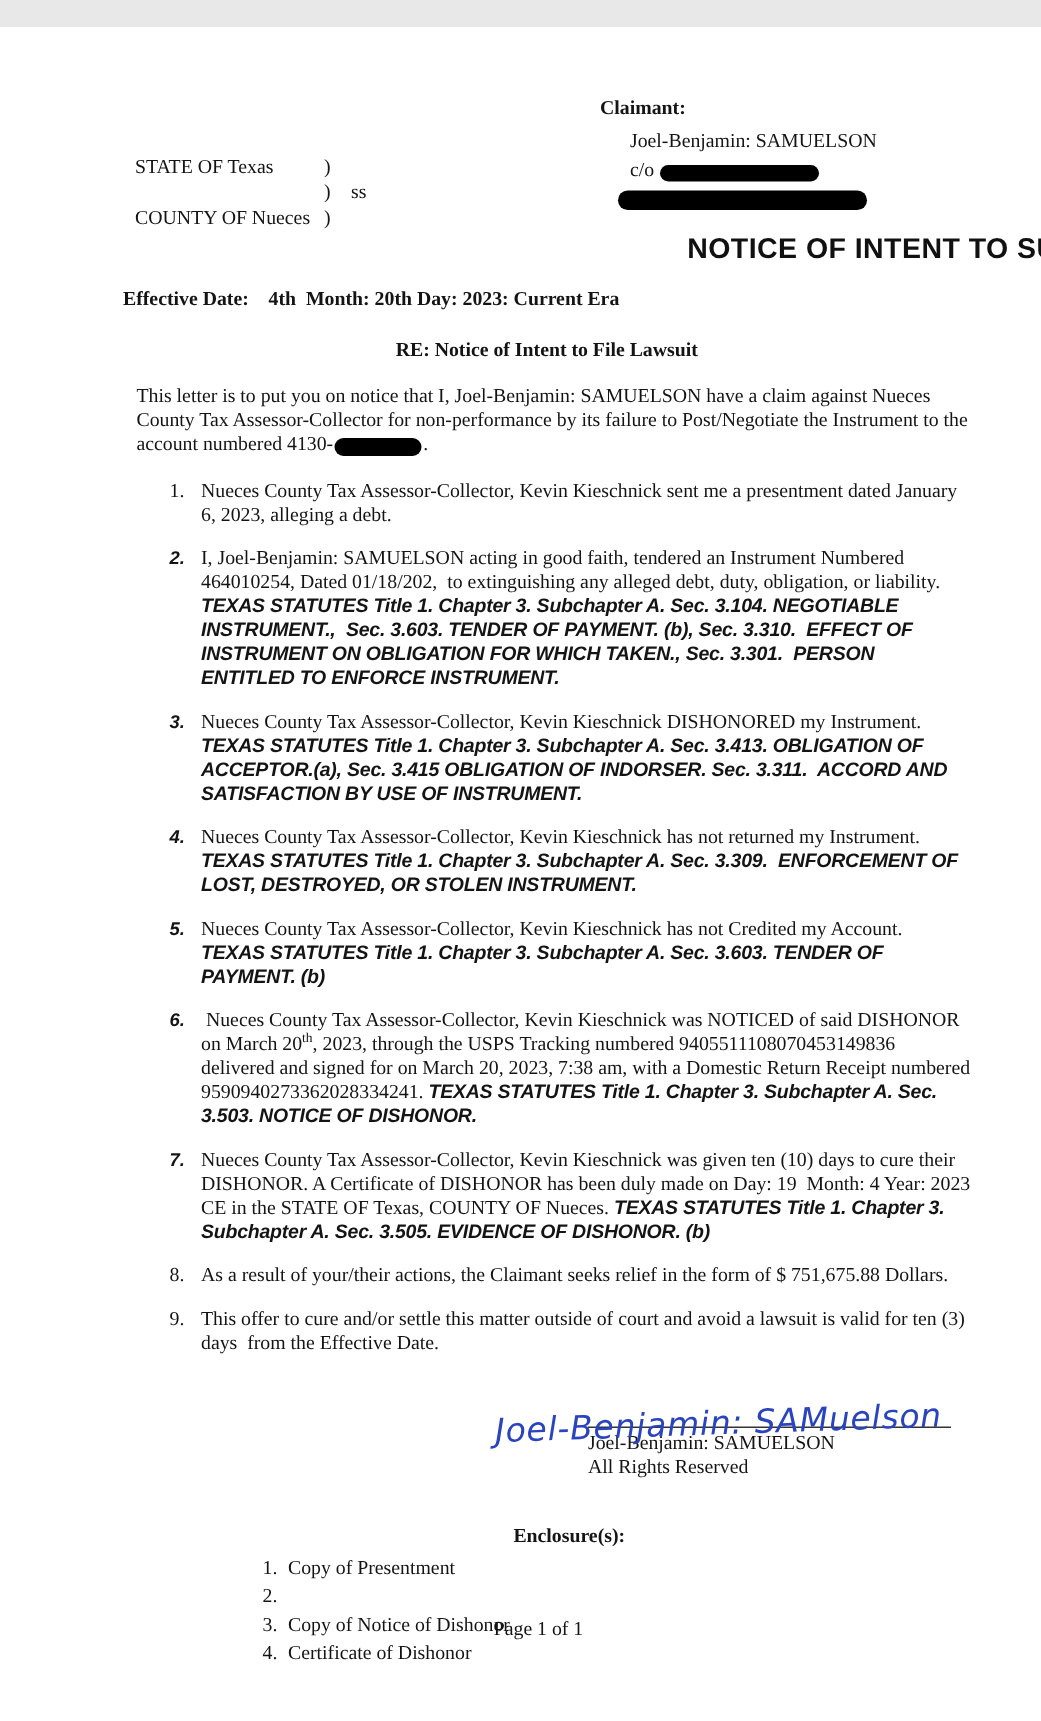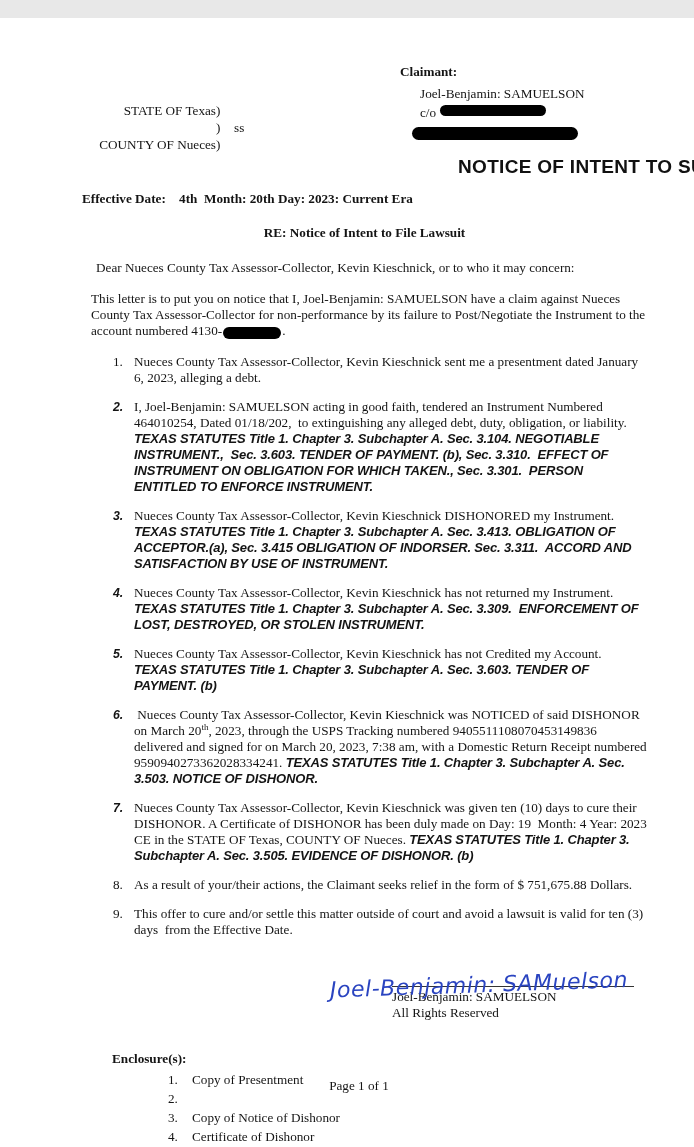--- a/index.html
+++ b/index.html
@@ -16,27 +16,27 @@
     font-weight:bold; font-style:italic; font-size:13px; letter-spacing:-0.15px;
   }
   .num-bi {
     font-family:"Liberation Sans", sans-serif;
     font-weight:bold; font-style:italic; font-size:12.3px;
   }
   
   .claimant-block { position:absolute; left:400px; top:46px; }
   .claimant-label { font-weight:bold; }
   .claimant-name { margin-left:20px; margin-top:6px; }
-  .careof-line { margin-left:20px; margin-top:3px; display:flex; align-items:flex-start; }
+  .careof-line { margin-left:20px; margin-top:3px; display:flex; align-items:flex-end; }
   .redact { display:inline-block; background:#000; border-radius:7px; vertical-align:middle; }
   .bar1 { width:106px; height:11px; margin-left:4px; }
   .bar2 { width:166px; height:13px; margin-left:12px; margin-top:6px; border-radius:8px; }
   .venue-block { position:absolute; left:90px; top:84px; }
   .venue-row { display:flex; line-height:17px; }
-  .venue-name { width:126px;text-align:right; }
+  .venue-name { width:126px; }
   .venue-paren { width:18px; }
   .doc-title {
     position:absolute; left:0; right:0; top:141px; text-align:right;
     font-family:"Liberation Sans", sans-serif; font-weight:bold; font-size:19px;
     letter-spacing:0.3px; color:#111;
   }
   
   .content { position:absolute; left:82px; top:173px; width:565px; }
   .eff-line { font-weight:bold; white-space:pre-wrap; }
   .re-line { font-weight:bold; margin-top:18px;text-align:center; }
@@ -52,21 +52,21 @@
   .sig-block { width:242px; margin-left:auto; margin-right:13px; margin-top:4px; position:relative; }
   .sig-line { border-bottom:1.4px solid #333; height:44px; position:relative; }
   .sig-script {
     position:absolute; left:-62px; bottom:-7px; width:310px; white-space:nowrap;
     font-family:"DejaVu Sans", sans-serif; font-style:italic; font-size:22px;
     transform:rotate(-2deg); letter-spacing:0.5px;
   }
   .sig-typed { margin-top:2px; }
   .sig-rights { }
   
-  .enc-block { margin-top:30px; }
+  .enc-block { margin-top:30px;text-align:center; }
   .enc-label { font-weight:bold; margin-left:30px; }
   .enc-list { margin-top:3px; }
   .enc-row { display:flex; line-height:19px; }
   .enc-num { margin-left:86px; width:24px; }
   .footer { position:absolute; left:0; right:0; top:1060px; text-align:center; }
 </style>
 </head>
 <body>
 
 <div class="page">
@@ -98,21 +98,20 @@
   </div>
 
   <div class="doc-title">NOTICE OF INTENT TO SUE</div>
 
   <div class="content">
 
     <div class="eff-line"><span>Effective Date:</span><span>    </span><span>4th  Month: 20th Day: 2023: Current Era</span></div>
 
     <div class="re-line">RE: Notice of Intent to File Lawsuit</div>
 
-    <div class="salutation">Dear Nueces County Tax Assessor-Collector,  Kevin Kieschnick, or to who it may concern:</div>
 
     <div class="intro" id="intro"><span>This letter is to put you on notice that I, Joel-Benjamin: SAMUELSON have a claim against Nueces County Tax Assessor-Collector for non-performance by its failure to Post/Negotiate the Instrument to the account numbered </span><span class="bold">4130-</span><span class="redact" style="width: 58px; height: 12px; background: rgb(0, 0, 0);"></span><span class="bold">.</span></div>
 
     <div class="list" id="items-list">
         <div class="item">
           <span class="num">1.</span>
           <div class="item-body"><span>Nueces County Tax Assessor-Collector, Kevin Kieschnick sent me a presentment dated January 6, 2023, alleging a debt.</span></div>
         </div>
         <div class="item">
           <span class="num num-bi">2.</span>

